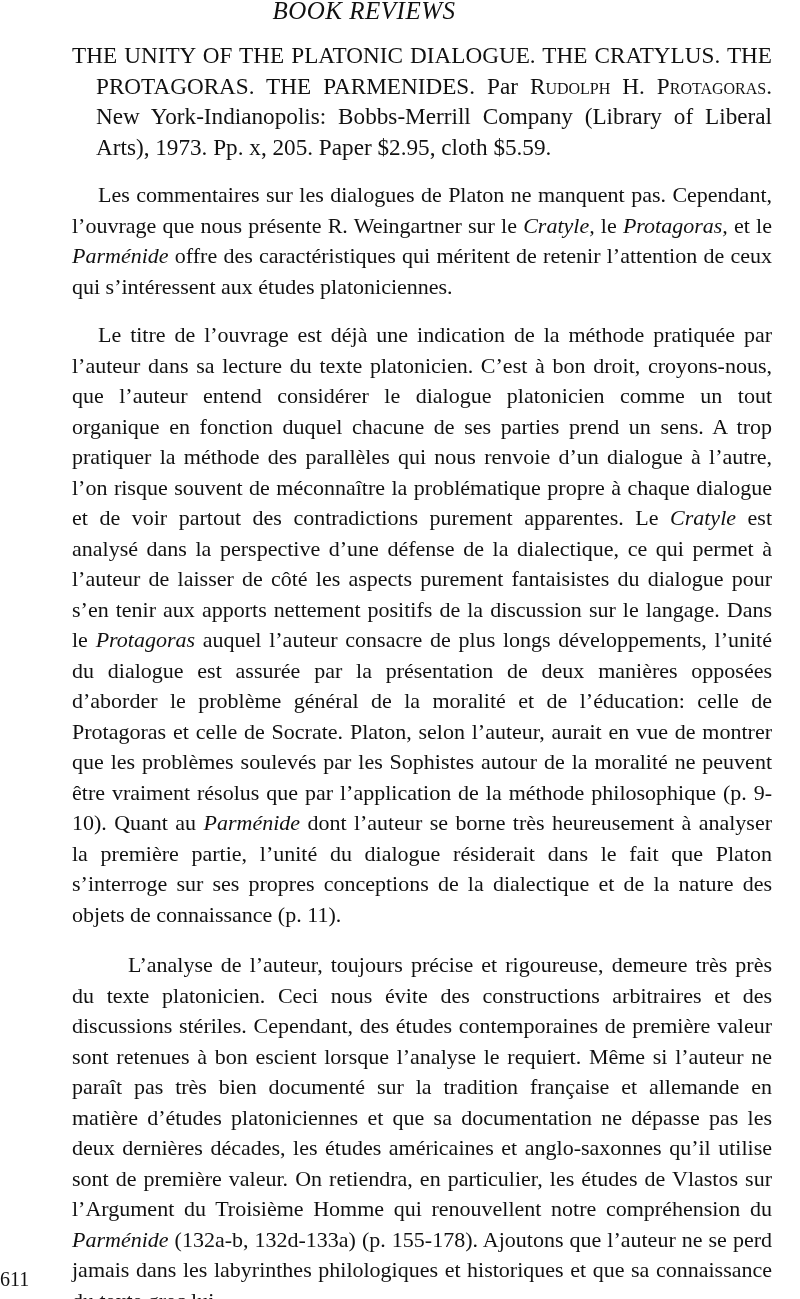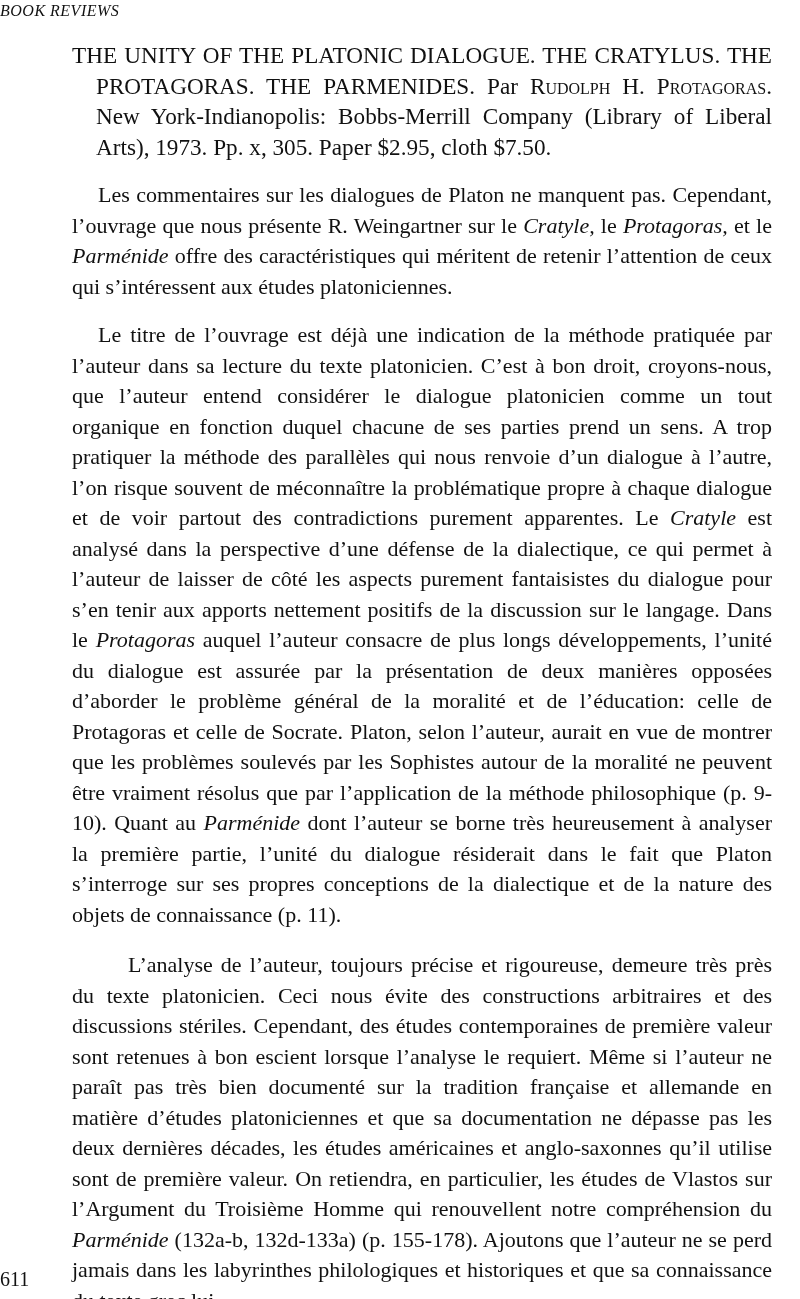--- a/index.html
+++ b/index.html
@@ -1,19 +1,19 @@
 <!DOCTYPE html>
 <html><head>
 <meta charset="utf-8">
 <style>
   html, body { margin: 0; padding: 0; background: #ffffff; }
   body { width: 800px; height: 1299px; position: relative; overflow: hidden;
          font-family: "Liberation Serif", "DejaVu Serif", serif; color: #111; }
-  .running-head { position: absolute; top: 0; left: 0; width: 728px; 
-                  font-style: italic; font-size: 16px; letter-spacing: 0.5px; line-height: 22px; }
+  .running-head { position: absolute; top: 0; left: 0; width: 728px; text-align: center;
+                  font-style: italic; font-size: 25px; letter-spacing: 0.5px; line-height: 22px; }
   .page { position: absolute; left: 72px; top: 40px; width: 700px; }
   .citation { font-size: 23.2px; line-height: 30.5px; text-align: justify; padding-left: 24px; text-indent: -24px; margin: 0; }
   .citation .title { }
   .sc { font-variant: small-caps; }
   .para { font-size: 22px; line-height: 30.5px; text-align: justify; text-indent: 26px; margin: 0; }
   .p1 { margin-top: 18px; }
   .p2 { margin-top: 18px; }
   .p3 { margin-top: 20px; text-indent: 56px; }
   i { font-style: italic; }
   .folio { position: absolute; top: 1268px; left: 0; width: 800px; font-size: 20px; }
@@ -21,21 +21,21 @@
 </head>
 <body>
 
 <div class="running-head">BOOK REVIEWS</div>
 
 <div class="page">
   <p class="citation">
     <span class="title">THE UNITY OF THE PLATONIC DIALOGUE. THE CRATY­LUS. THE PROTAGORAS. THE PARMENIDES.</span>
     <span>Par</span>
     <span class="sc">Rudolph H. Protagoras.</span>
-    <span>New York-Indianopolis: Bobbs-Merrill Com­pany (Library of Liberal Arts), 1973. Pp. x, 305. Paper $2.95, cloth $7.50.</span>
+    <span>New York-Indianopolis: Bobbs-Merrill Com­pany (Library of Liberal Arts), 1973. Pp. x, 205. Paper $2.95, cloth $5.59.</span>
   </p>
 
   <p class="para p1"><span>Les commentaires sur les dialogues de Platon ne manquent pas. Cependant, l’ouvrage que nous présente R. Weingartner sur le </span><i>Cra­tyle,</i><span> le </span><i>Protagoras,</i><span> et le </span><i>Parménide</i><span> offre des caractéristiques qui méritent de retenir l’attention de ceux qui s’intéressent aux études platoniciennes.</span></p>
 
   <p class="para p2"><span>Le titre de l’ouvrage est déjà une indication de la méthode prati­quée par l’auteur dans sa lecture du texte platonicien. C’est à bon droit, croyons-nous, que l’auteur entend considérer le dialogue plato­nicien comme un tout organique en fonction duquel chacune de ses parties prend un sens. A trop pratiquer la méthode des parallèles qui nous renvoie d’un dialogue à l’autre, l’on risque souvent de méconnaître la problématique propre à chaque dialogue et de voir partout des contradictions purement apparentes. Le </span><i>Cratyle</i><span> est analysé dans la perspective d’une défense de la dialectique, ce qui permet à l’auteur de laisser de côté les aspects purement fantaisistes du dialogue pour s’en tenir aux apports nettement positifs de la discussion sur le langage. Dans le </span><i>Protagoras</i><span> auquel l’auteur consacre de plus longs développements, l’unité du dialogue est assurée par la présentation de deux manières opposées d’aborder le problème général de la moralité et de l’éducation: celle de Protagoras et celle de Socrate. Platon, selon l’auteur, aurait en vue de montrer que les problèmes soulevés par les Sophistes autour de la moralité ne peu­vent être vraiment résolus que par l’application de la méthode phi­losophique (p. 9-10). Quant au </span><i>Parménide</i><span> dont l’auteur se borne très heureusement à analyser la première partie, l’unité du dialogue résiderait dans le fait que Platon s’interroge sur ses propres con­ceptions de la dialectique et de la nature des objets de connaissance (p. 11).</span></p>
 
   <p class="para p3"><span>L’analyse de l’auteur, toujours précise et rigoureuse, demeure très près du texte platonicien. Ceci nous évite des constructions arbitraires et des discussions stériles. Cependant, des études contem­poraines de première valeur sont retenues à bon escient lorsque l’analyse le requiert. Même si l’auteur ne paraît pas très bien docu­menté sur la tradition française et allemande en matière d’études platoniciennes et que sa documentation ne dépasse pas les deux dernières décades, les études américaines et anglo-saxonnes qu’il utilise sont de première valeur. On retiendra, en particulier, les études de Vlastos sur l’Argument du Troisième Homme qui renouvellent notre compréhension du </span><i>Parménide</i><span> (132a-b, 132d-133a) (p. 155-178). Ajoutons que l’auteur ne se perd jamais dans les labyrinthes philologiques et historiques et que sa connaissance du texte grec lui</span></p>
 </div>
 
 <div class="folio">611</div>

